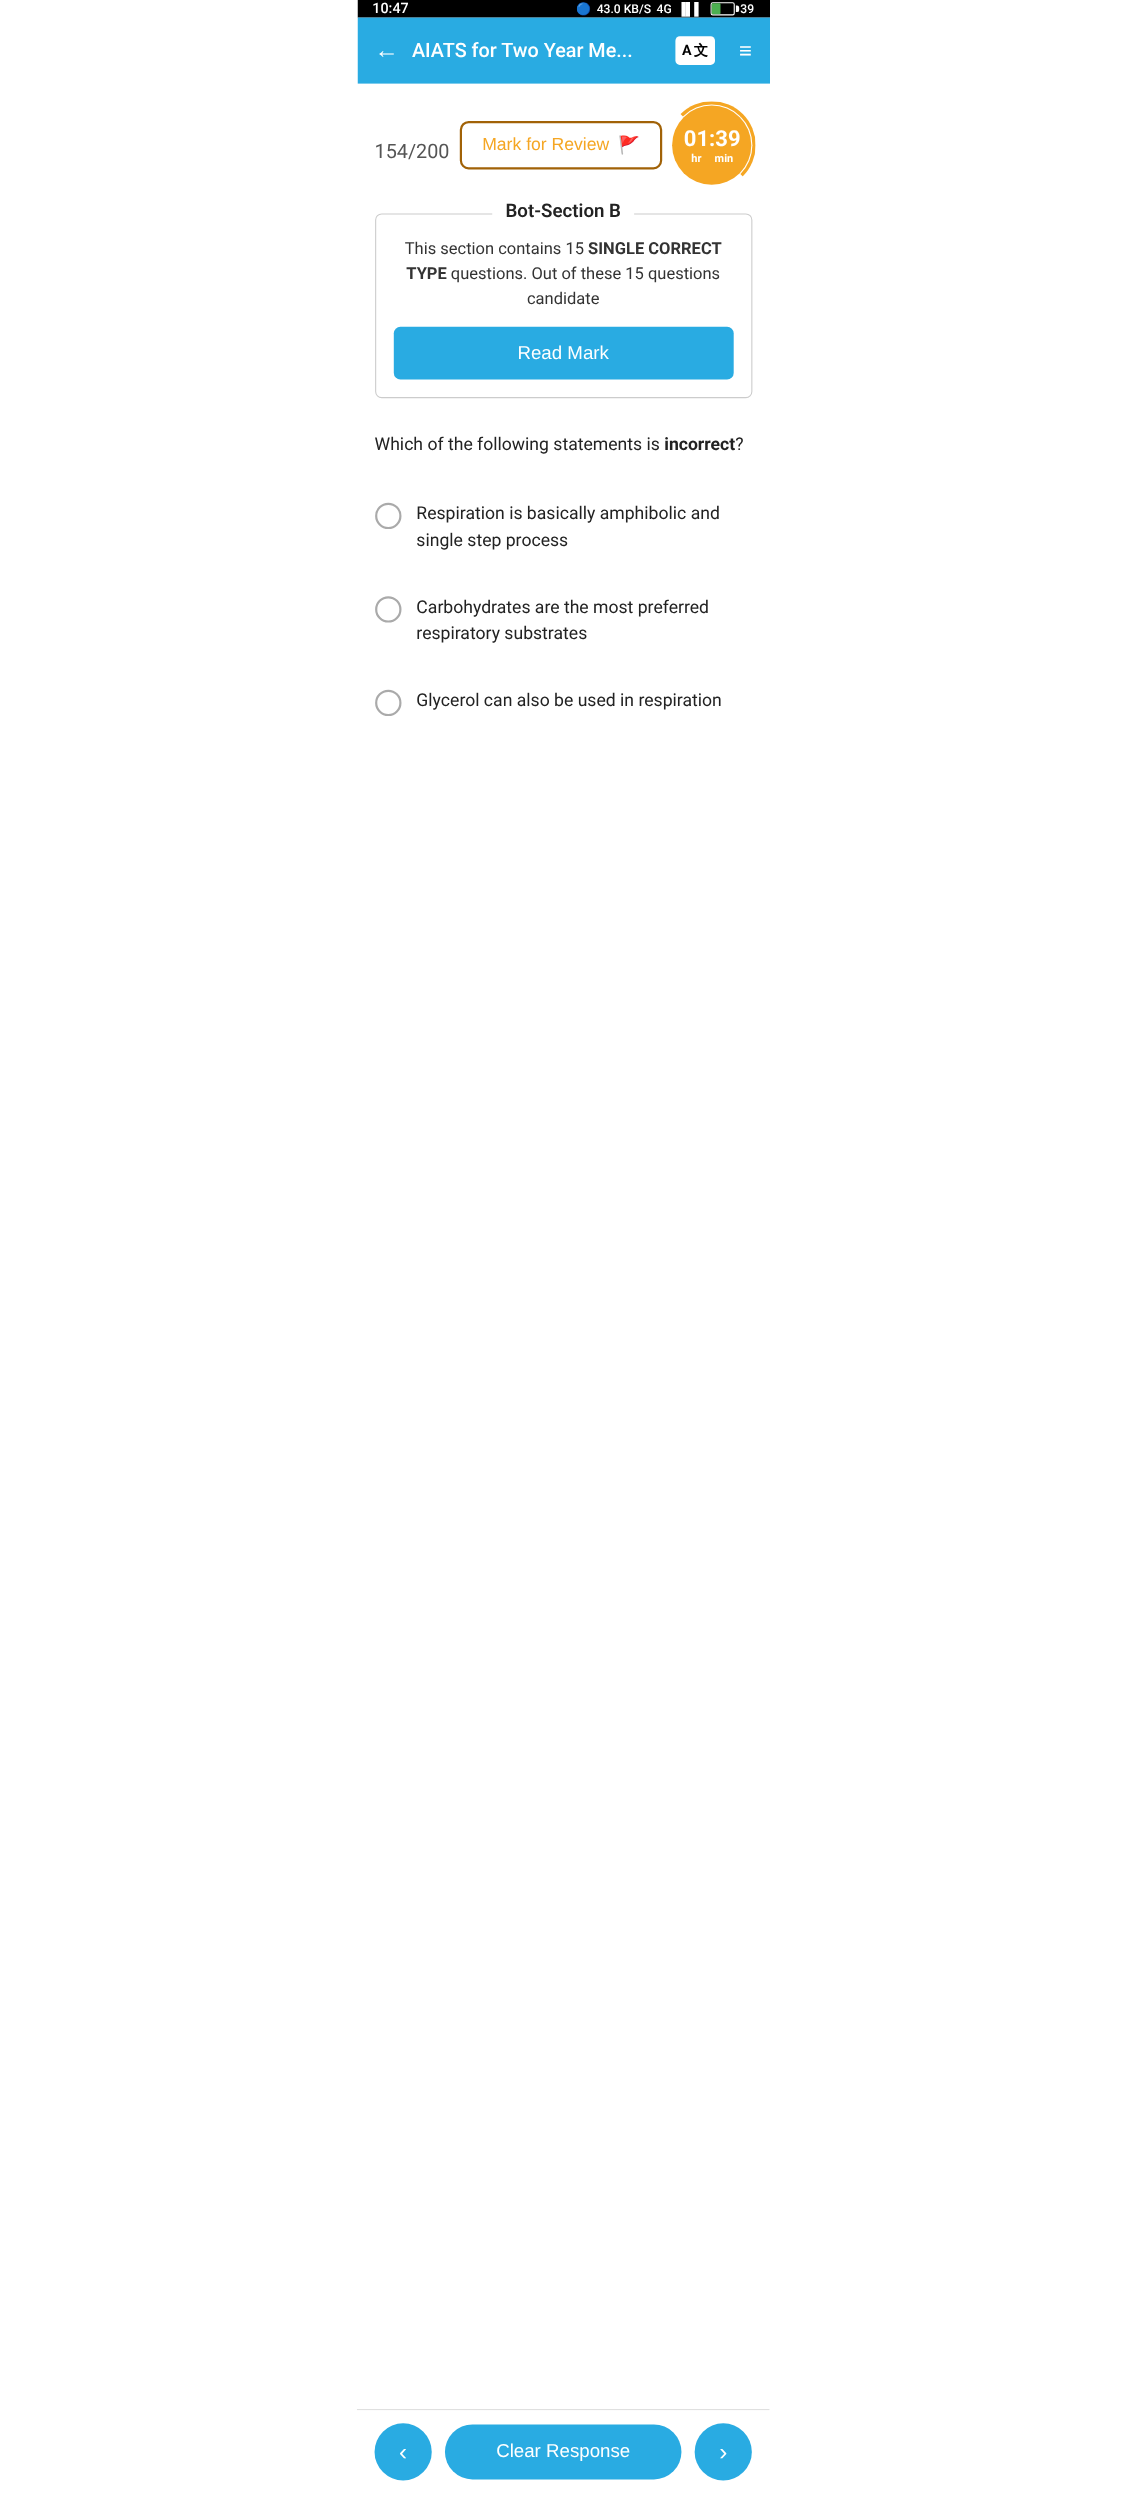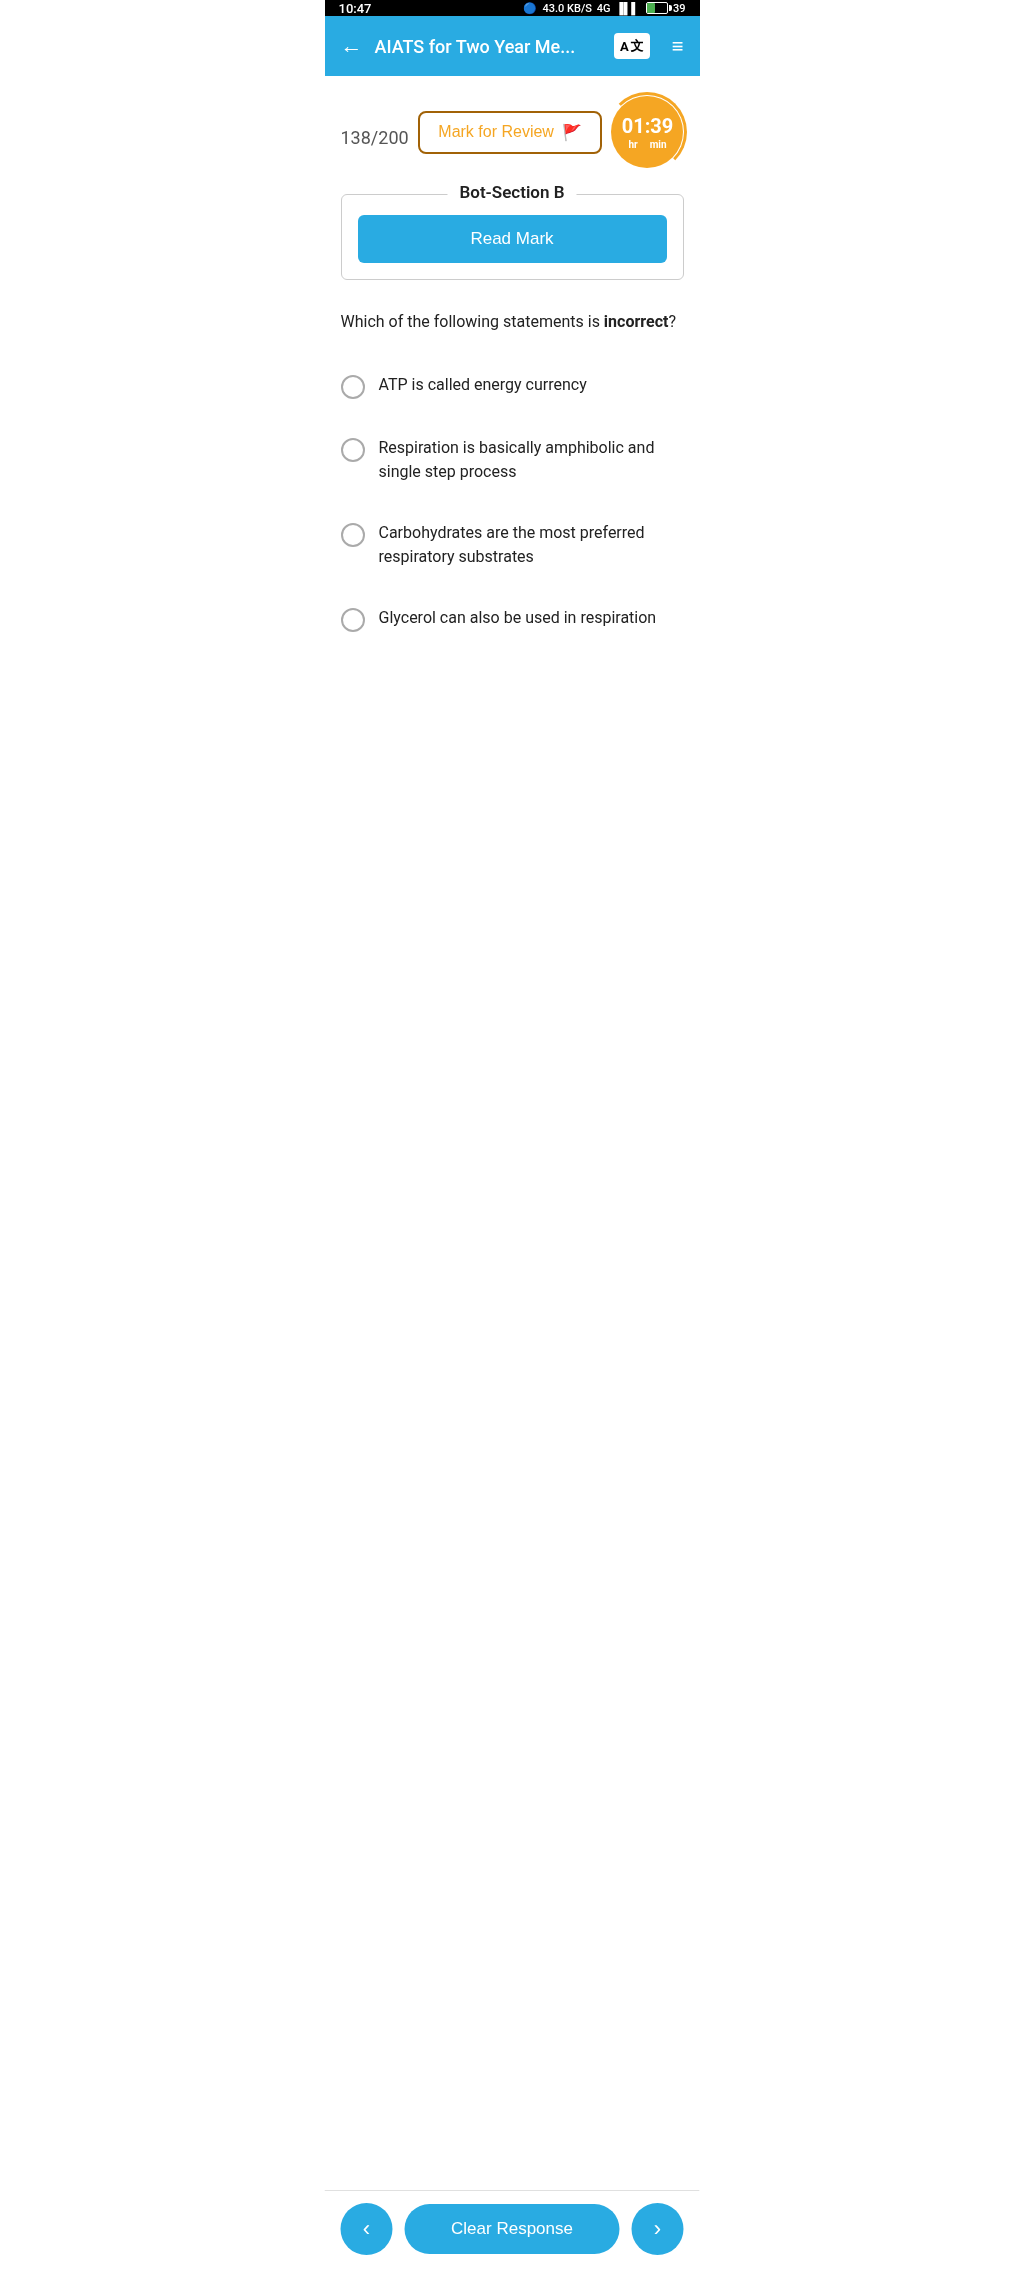--- a/index.html
+++ b/index.html
@@ -314,51 +314,50 @@
   <div class="translate-btn">
     <span>A</span>
     <span>文</span>
   </div>
   <span class="menu-icon">≡</span>
 </div>
 
 <div class="question-row">
   <div>
     <span class="question-counter">
-      <span>138</span><span style="font-size:18px;font-weight:normal;color:#555;">/200</span>
+      <span>154</span><span style="font-size:18px;font-weight:normal;color:#555;">/200</span>
     </span>
   </div>
   <button class="mark-review-btn">
     <span>Mark for Review</span>
     <span class="flag-icon">🚩</span>
   </button>
   <div class="timer-circle">
     <div class="timer-time">01:39</div>
     <div class="timer-labels">
       <span>hr</span>
       <span>min</span>
     </div>
   </div>
 </div>
 
 <div class="section-box">
   <div class="section-title">Bot-Section B</div>
+  <p class="section-desc">
+    This section contains 15 <strong>SINGLE CORRECT TYPE</strong> questions. Out of these 15 questions candidate
+  </p>
   <button class="read-more-btn">Read Mark</button>
 </div>
 
 <div class="question-text">
   Which of the following statements is <strong>incorrect</strong>?
 </div>
 
 <div class="options-list">
 
-  <div class="option-item">
-    <div class="radio-circle"></div>
-    <span class="option-text">ATP is called energy currency</span>
-  </div>
 
   <div class="option-item">
     <div class="radio-circle"></div>
     <span class="option-text">Respiration is basically amphibolic and single step process</span>
   </div>
 
   <div class="option-item">
     <div class="radio-circle"></div>
     <span class="option-text">Carbohydrates are the most preferred respiratory substrates</span>
   </div>

